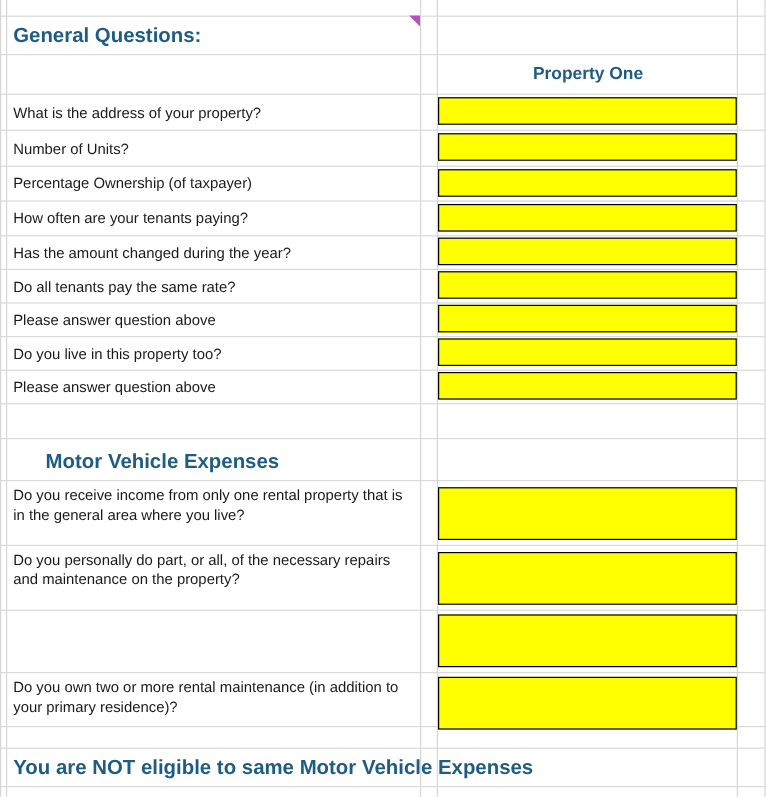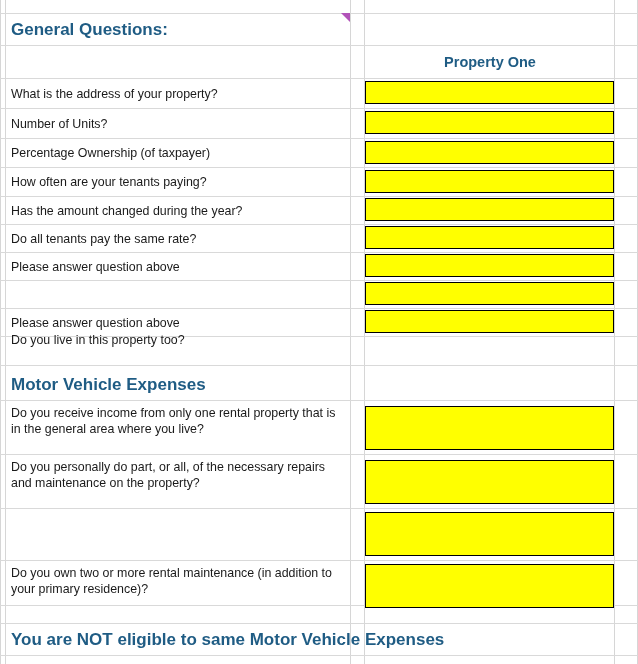--- a/index.html
+++ b/index.html
@@ -157,27 +157,27 @@
 
   <div class="qcell v-mid" style="top:197px; height:27px;">Has the amount changed during the year?</div>
   <div class="ybox" style="top:198px; height:23px;"></div>
 
   <div class="qcell v-mid" style="top:225px; height:27px;">Do all tenants pay the same rate?</div>
   <div class="ybox" style="top:226px; height:23px;"></div>
 
   <div class="qcell v-mid" style="top:253px; height:27px;">Please answer question above</div>
   <div class="ybox" style="top:254px; height:23px;"></div>
 
-  <div class="qcell v-mid" style="top:281px; height:27px;margin-top:45px;">Do you live in this property too?</div>
+  <div class="qcell v-mid" style="top:281px; height:27px;">Do you live in this property too?</div>
   <div class="ybox" style="top:282px; height:23px;"></div>
 
   <div class="qcell v-mid" style="top:309px; height:27px;">Please answer question above</div>
   <div class="ybox" style="top:310px; height:23px;"></div>
 
-  <div class="heading" style="top:370px; height:30px;">Motor Vehicle Expenses</div>
+  <div class="heading" style="top:370px; height:30px;margin-left:27px;">Motor Vehicle Expenses</div>
 
   <div class="qcell v-top" style="top:402px; height:52px;">Do you receive income from only one rental property that is in the general area where you live?</div>
   <div class="ybox" style="top:406px; height:44px;"></div>
 
   <div class="qcell v-top" style="top:456px; height:52px;">Do you personally do part, or all, of the necessary repairs and maintenance on the property?</div>
   <div class="ybox" style="top:460px; height:44px;"></div>
 
   <div class="ybox" style="top:512px; height:44px;"></div>
 
   <div class="qcell v-top" style="top:562px; height:50px;">Do you own two or more rental maintenance (in addition to your primary residence)?</div>

